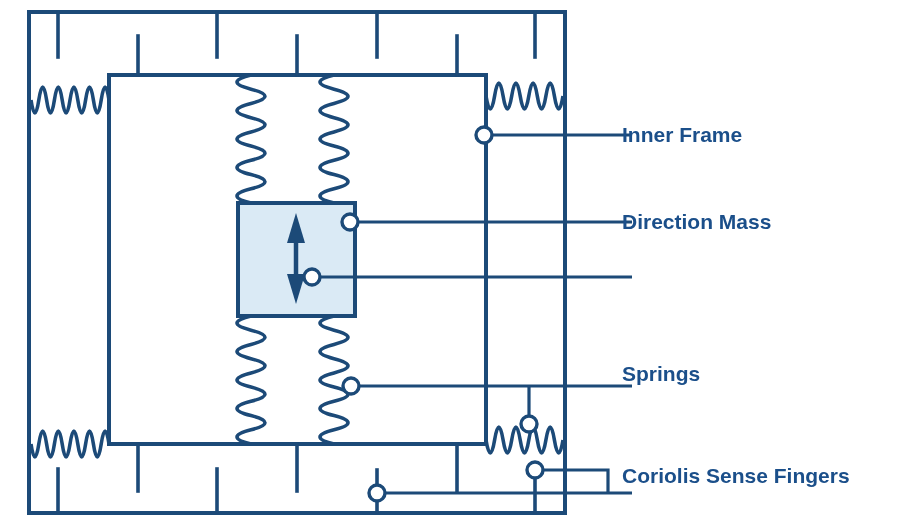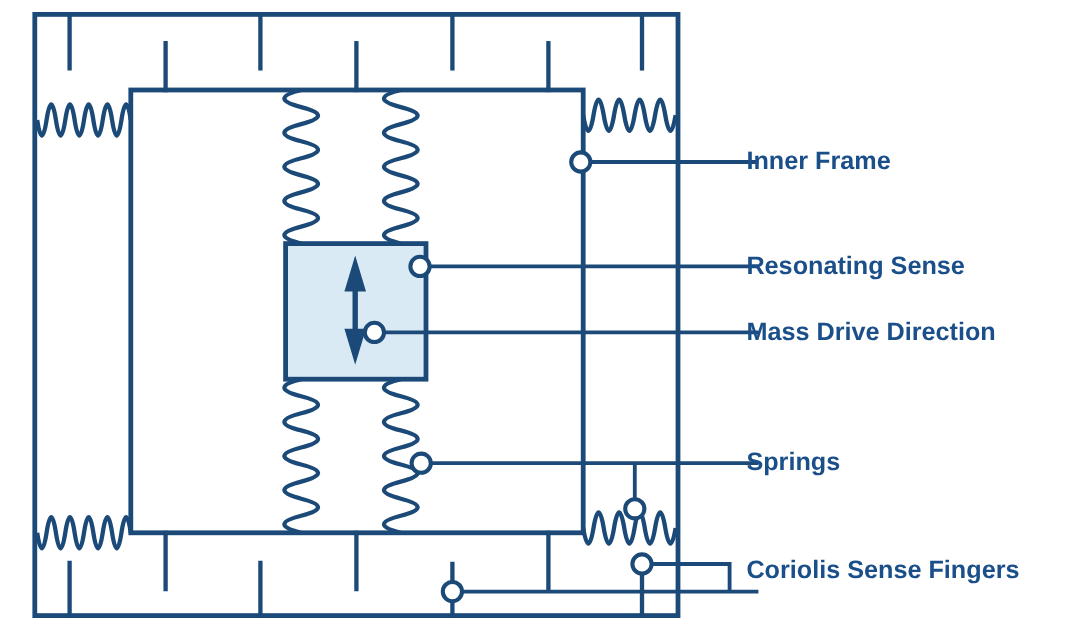--- a/index.html
+++ b/index.html
@@ -115,18 +115,17 @@
       <circle class="node" cx="326" cy="222" r="8"></circle>
       <circle class="node" cx="288" cy="277" r="8"></circle>
       <circle class="node" cx="327" cy="386" r="8"></circle>
       <circle class="node" cx="505" cy="424" r="8"></circle>
       <circle class="node" cx="353" cy="493" r="8"></circle>
       <circle class="node" cx="511" cy="470" r="8"></circle>
     </g>
   </svg>
 
   <div class="label" style="top:123px;">Inner Frame</div>
-  <div class="label" style="top:210px;">Resonating Sense</div>
-  <div class="label" style="top:265px;">Mass Drive Direction</div>
-  <div class="label" style="top:374px;">Springs</div>
+  <div class="label" style="top:210px;">Direction Mass</div>
+  <div class="label" style="top:362px;">Springs</div>
   <div class="label" style="top:464px;">Coriolis Sense Fingers</div>
 
 </div>
 
 </body></html>

